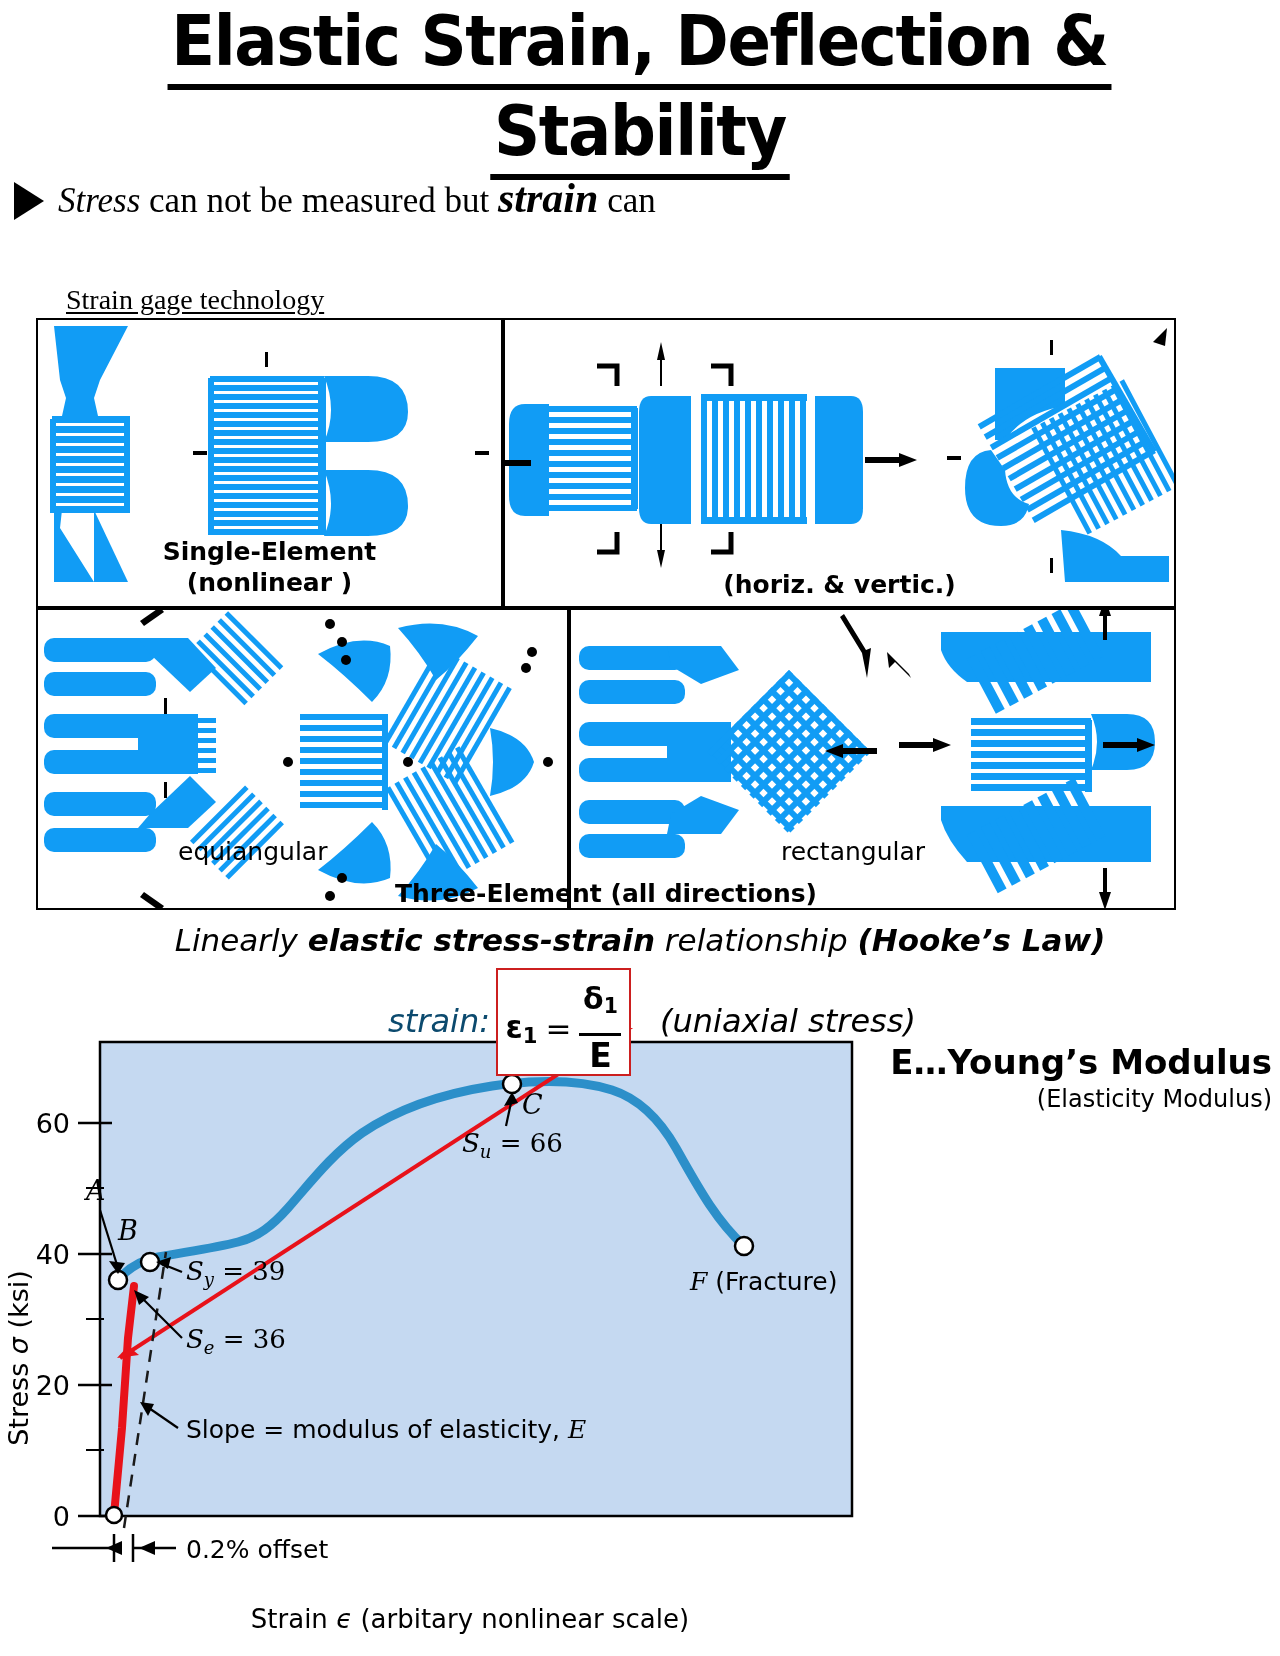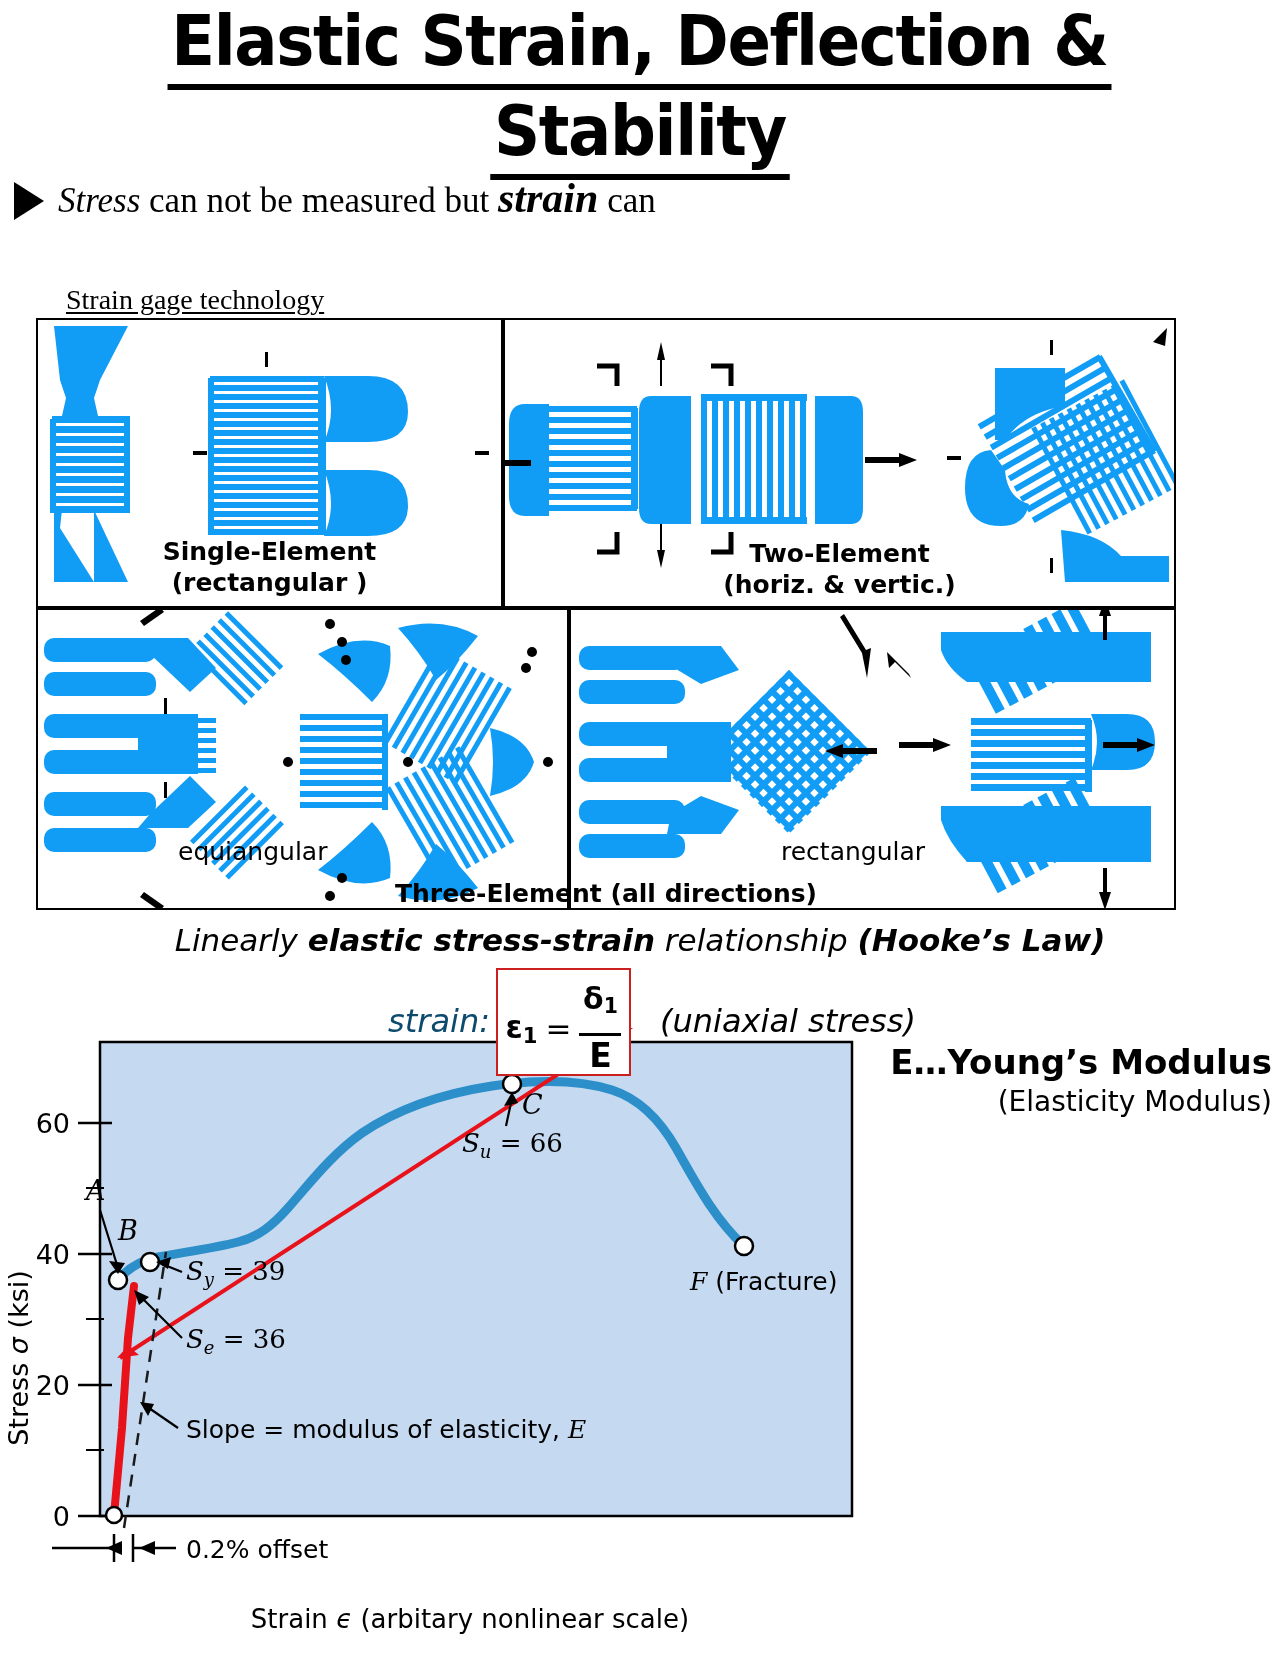--- a/index.html
+++ b/index.html
@@ -164,21 +164,21 @@
   
   .ym1 {
     position: absolute; right: 8px; top: 1042px;
     font-family: "DejaVu Sans", sans-serif;
     font-weight: bold; font-size: 34px; color:#000;
     white-space: nowrap;
   }
   .ym2 {
     position: absolute; right: 8px; top: 1085px;
     font-family: "DejaVu Sans", sans-serif;
-    font-size: 28px; color:#000;
+    font-size: 24px; color:#000;
     white-space: nowrap;
     margin-left: 24px;
   }
 
   
   .chart-wrap {
     position: absolute;
     left: 0px; top: 1028px;
     width: 880px; height: 620px;
   }
@@ -252,21 +252,21 @@
           <path d="M286 150 L330 150 Q370 150 370 186 Q370 216 330 216 L286 216 Q300 184 286 150 Z"></path>
         </g>
         <g fill="#000">
           <rect x="227" y="32" width="3" height="15"></rect>
           <rect x="155" y="131" width="14" height="4"></rect>
           <rect x="437" y="131" width="14" height="4"></rect>
         </g>
       </svg>
       <div class="gage-label lbl-single">
         <div>Single-Element</div>
-        <div>(rectangular )</div>
+        <div>(nonlinear )</div>
       </div>
     </div>
 
     <div class="sg-cell cell-two">
       <svg width="669" height="286" viewBox="0 0 669 286">
         <g fill="#119cf5">
 
           <path d="M20 84 Q4 84 4 104 L4 176 Q4 196 20 196 L44 196 L44 84 Z"></path>
           <g>
             <rect x="44" y="86" width="88" height="6"></rect>
@@ -343,21 +343,20 @@
           <path d="M360 137 l34 0 0 -4 18 7 -18 7 0 -4 -34 0 z"></path>
           <path d="M152 40 l4 -18 4 18 -3 0 0 26 -2 0 0 -26 z"></path>
           <path d="M152 230 l4 18 4 -18 -3 0 0 -26 -2 0 0 26 z"></path>
           <rect x="442" y="136" width="14" height="4"></rect>
           <rect x="545" y="20" width="3" height="15"></rect>
           <rect x="545" y="238" width="3" height="15"></rect>
           <path d="M648 22 l14 -14 -2 18 z"></path>
         </g>
       </svg>
       <div class="gage-label lbl-two">
-        <div>Two-Element</div>
         <div>(horiz. &amp; vertic.)</div>
       </div>
     </div>
 
     <div class="sg-cell cell-equi">
       <svg width="529" height="298" viewBox="0 0 529 298">
         <g fill="#119cf5">
 
           <rect x="6" y="28" width="112" height="24" rx="10"></rect>
           <rect x="6" y="62" width="112" height="24" rx="10"></rect>

